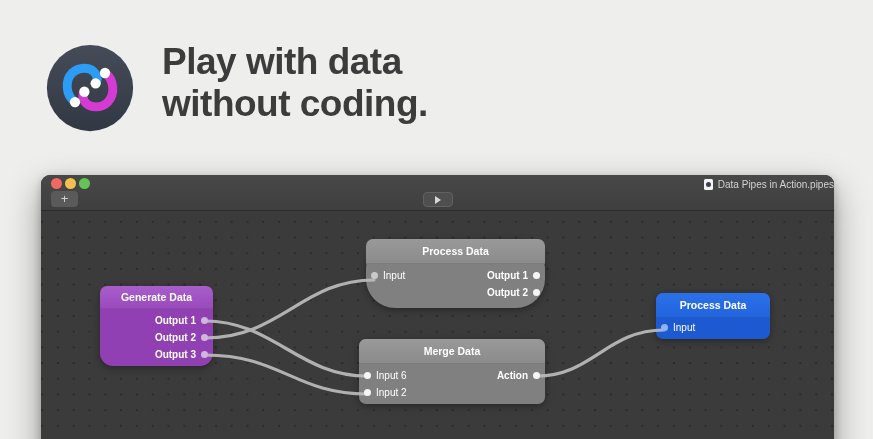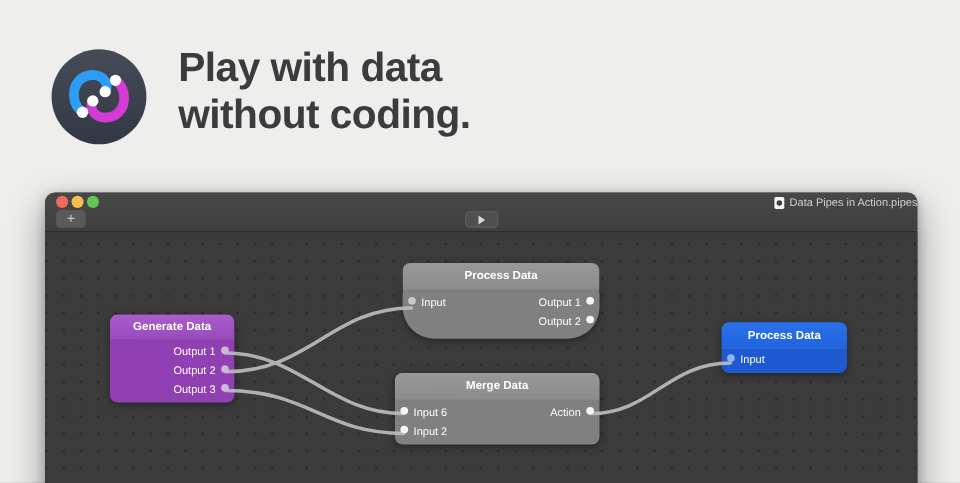--- a/index.html
+++ b/index.html
@@ -63,27 +63,27 @@
   .wires{position:absolute;left:0;top:0;z-index:2;pointer-events:none;}
 
   .node{position:absolute;border-radius:7px;box-shadow:0 2px 7px rgba(0,0,0,.35);font-size:10px;color:#fff;}
   .node-header{
     height:23px;display:flex;align-items:center;justify-content:center;
     font-weight:bold;font-size:10.5px;border-radius:7px 7px 0 0;
     border-bottom:1px solid rgba(0,0,0,.18);box-sizing:border-box;
   }
   .node-body{padding-top:3px;}
   .prow{height:17px;display:flex;align-items:center;justify-content:space-between;padding:0 5px;}
-  .pin{display:flex;align-items:flex-start;gap:5px;}
-  .pin.out{margin-left:auto;}
+  .pin{display:flex;align-items:center;gap:5px;}
+  .pin.out{margin-left:auto;font-weight:bold;}
   .dot{width:7px;height:7px;border-radius:50%;position:relative;z-index:3;}
 
   
   .n-generate .node-header{background:linear-gradient(#a95ecb,#9a4abc);}
-  .n-generate{background:#9140b3;}
+  .n-generate{background:#9140b3;border-radius:13px;}
   .n-generate .dot{background:#cdb7da;}
 
   .n-gray .node-header{background:linear-gradient(#999999,#8b8b8b);}
   .n-gray{background:#808080;}
   .dot-in-gray{background:#c9c9c9;}
   .dot-out-gray{background:#f5f5f5;}
 
   .n-consume .node-header{background:linear-gradient(#2b71e9,#2164de);height:25px;}
   .n-consume{background:#1d5ad1;}
   .n-consume .dot{background:#8fb3ef;}

